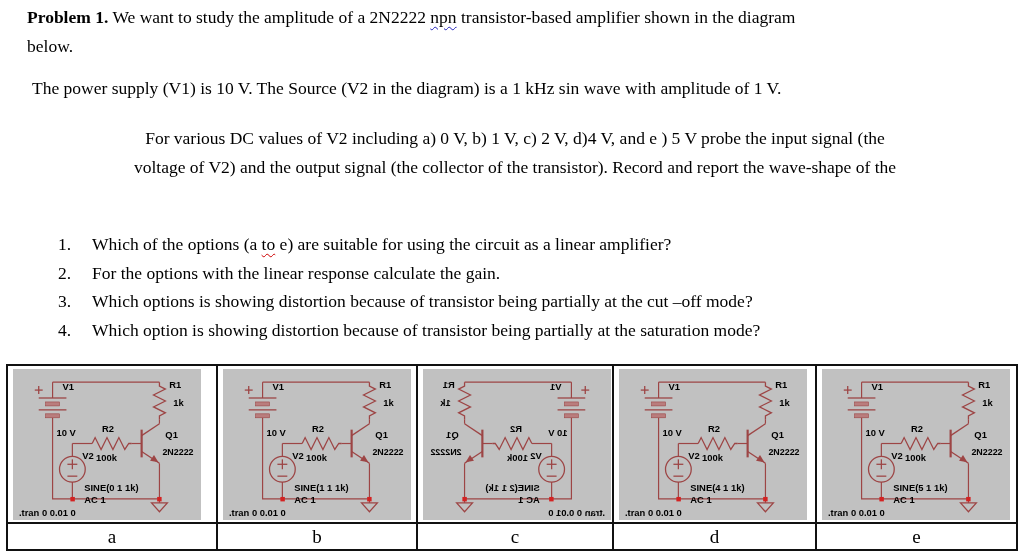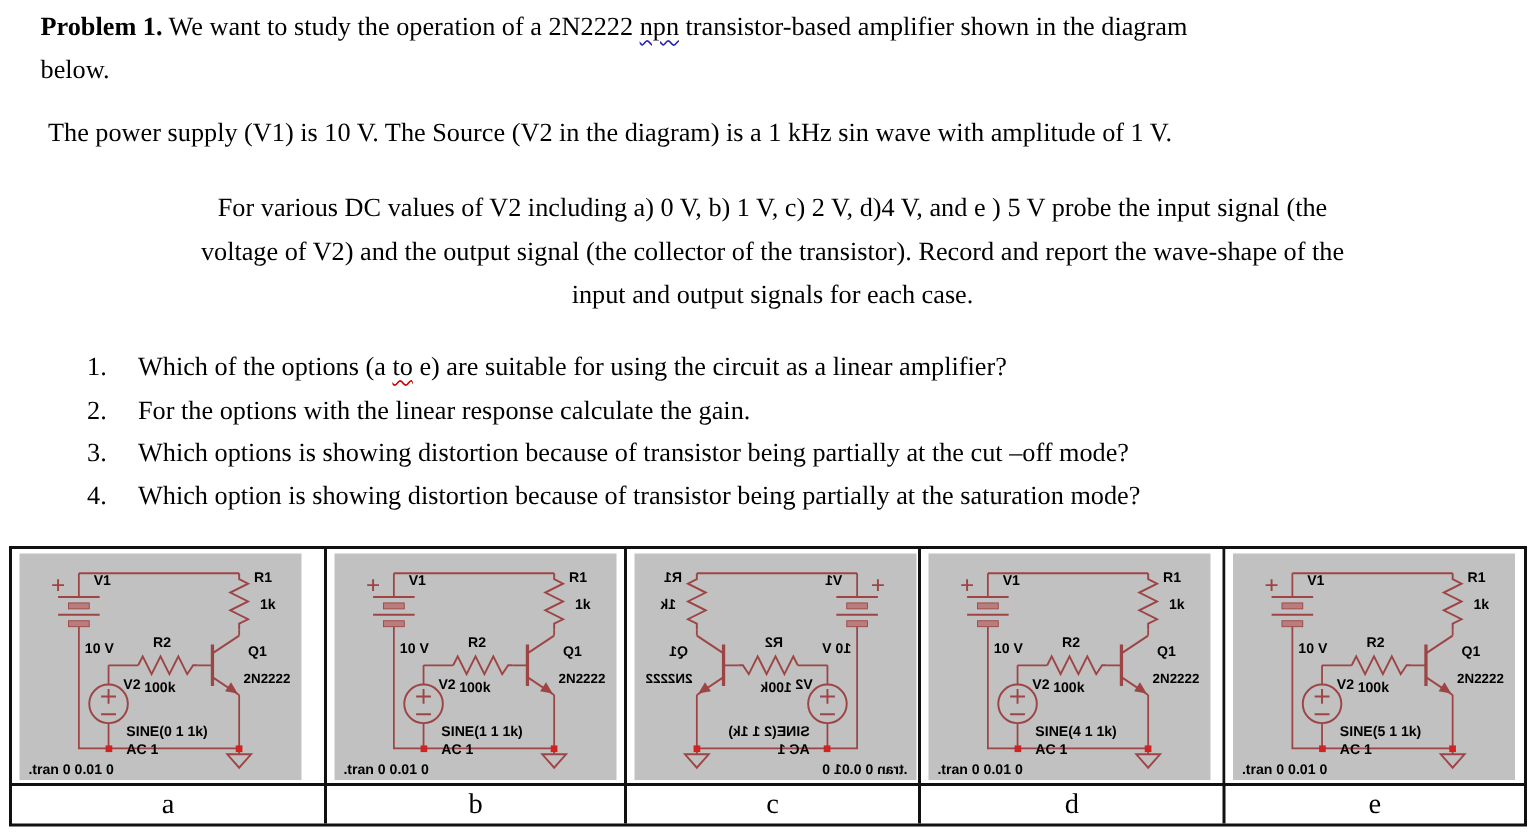--- a/index.html
+++ b/index.html
@@ -43,28 +43,27 @@
   .slabel { font-family:"Liberation Sans", sans-serif; font-size:9.5px; font-weight:bold; fill:#000; }
   .small  { font-size:9px; }
 </style>
 </head>
 <body>
 
 <div class="page">
 
   <div class="doc">
     <div class="p1">
-      <span class="bold">Problem 1.</span><span> We want to study the operation of a 2N2222 </span><span class="sq-blue">npn</span><span> transistor-based amplifier shown in the diagram</span><br>
+      <span class="bold">Problem 1.</span><span> We want to study the amplitude of a 2N2222 </span><span class="sq-blue">npn</span><span> transistor-based amplifier shown in the diagram</span><br>
       <span>below.</span>
     </div>
     <div class="p2">The power supply (V1) is 10 V. The Source (V2 in the diagram) is a 1 kHz sin wave with amplitude of 1 V.</div>
     <div class="p3">
       <span>For various DC values of V2 including a) 0 V, b) 1 V, c) 2 V, d)4 V, and e ) 5 V probe the input signal (the</span><br>
       <span>voltage of V2) and the output signal (the collector of the transistor). Record and report the wave-shape of the</span><br>
-      <span>input and output signals for each case.</span>
     </div>
     <div class="qlist">
       <div class="qitem">
         <span class="qnum">1.</span>
         <span><span>Which of the options (a </span><span class="sq-red">to</span><span> e) are suitable for using the circuit as a linear amplifier?</span></span>
       </div>
       <div class="qitem">
         <span class="qnum">2.</span>
         <span>For the options with the linear response calculate the gain.</span>
       </div>

